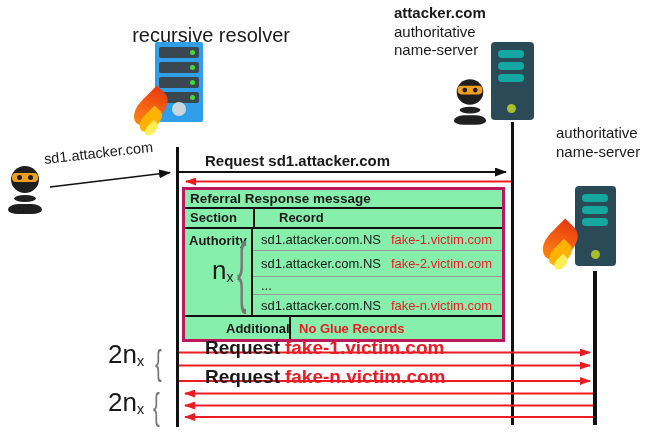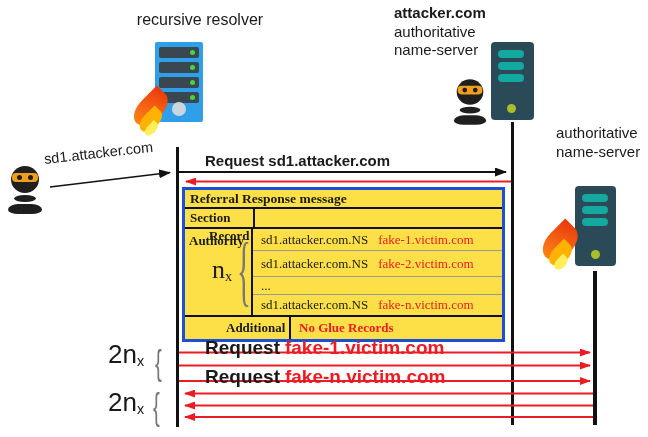--- a/index.html
+++ b/index.html
@@ -4,21 +4,21 @@
 <style>
   html,body { margin:0; padding:0; background:#ffffff; }
   .canvas {
     position:relative; width:648px; height:437px; background:#ffffff;
     font-family:"Liberation Sans", sans-serif; color:#1a1a1a; overflow:hidden;
   }
   .abs { position:absolute; }
   svg.wires { position:absolute; left:0; top:0; width:648px; height:437px; }
 
   
-  .resolver-title { left:110px; top:11px; width:180px; text-align:center; font-size:16px; }
+  .resolver-title { left:110px; top:24px; width:180px; text-align:right; font-size:20px; }
   .actor-title { line-height:18.5px; font-size:15px; }
   .actor-title .b1 { font-weight:bold; }
   .attacker-title { left:394px; top:4px; }
   .victim-title { left:556px; top:124px; }
 
   
   .server { position:absolute; }
   .server.blue { background:#2e9fe8; border-radius:2px; }
   .server.blue .slot { position:absolute; left:4px; width:40px; height:11px; background:#3a4750; border-radius:2px; }
   .server.blue .slot .dot { position:absolute; right:4px; top:3px; width:5px; height:5px; border-radius:50%; background:#42d83c; }
@@ -53,23 +53,23 @@
   .lbl-faken { left:205px; top:366px; }
   .amp { font-size:26px; line-height:1; }
   .amp .sub, .nx .sub { font-size:0.55em; position:relative; top:0.18em; }
   .amp1 { left:108px; top:341px; }
   .amp2 { left:108px; top:389px; }
   .brace { color:#777; line-height:1; transform-origin:left top; font-weight:400; }
   .brace-b1 { left:155px; top:345px; font-size:34px; transform:scale(0.6,1.05); }
   .brace-b2 { left:153px; top:387px; font-size:34px; transform:scale(0.6,1.1); }
 
   
-  .reftable { position:absolute; left:182px; top:187px; width:317px; background:#fde047; border:3px solid #1d4ed8; font-size:13px; box-sizing:content-box;font-family:Liberation Serif, serif; }
+  .reftable { position:absolute; left:182px; top:187px; width:317px; background:#86efac; border:3px solid #be185d; font-size:13px; box-sizing:content-box; }
   .reftable .t-title { height:17px; line-height:17px; padding-left:5px; border-bottom:2px solid #111; font-weight:600; font-size:13.5px; }
-  .t-head { display:flex; height:18px; line-height:18px; border-bottom:2px solid #111; font-weight:600;flex-direction:column; }
+  .t-head { display:flex; height:18px; line-height:18px; border-bottom:2px solid #111; font-weight:600; }
   .c-sec { width:63px; padding-left:5px; border-right:2px solid #111; flex:none; }
   .c-rec { flex:1; padding-left:24px; }
   .t-body { display:flex; }
   .auth-col { width:68px; flex:none; border-right:2px solid #111; position:relative; box-sizing:border-box; }
   .auth-label { padding:4px 0 0 4px; font-weight:600; }
   .nx { position:absolute; left:27px; top:28px; font-size:26px; line-height:1; }
   .brace-t { position:absolute; left:52px; top:3px; font-size:64px; transform:scale(0.45,1.22); }
   .rows-col { flex:1; display:flex; flex-direction:column; }
   .t-row { display:flex; align-items:center; padding-left:8px; border-bottom:1px solid #999; box-sizing:border-box; white-space:nowrap; }
   .t-row:last-child { border-bottom:none; }

